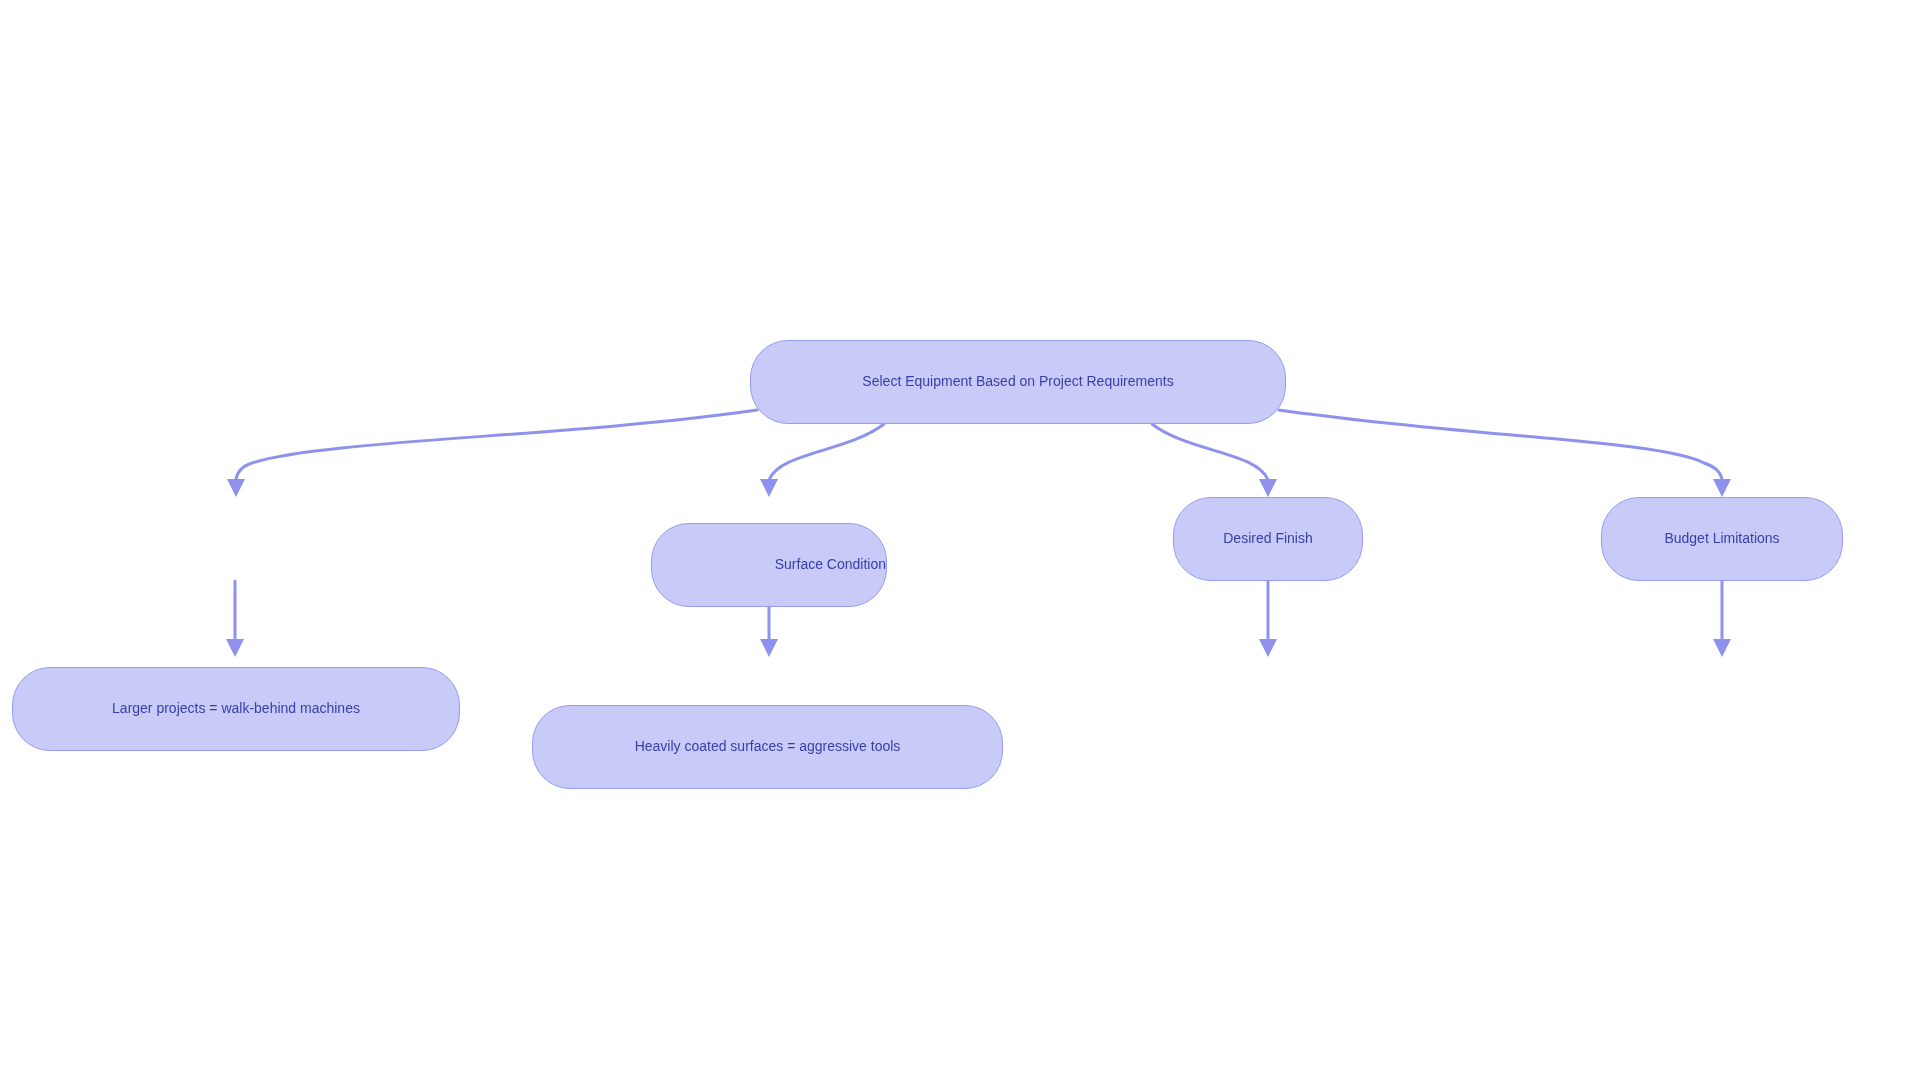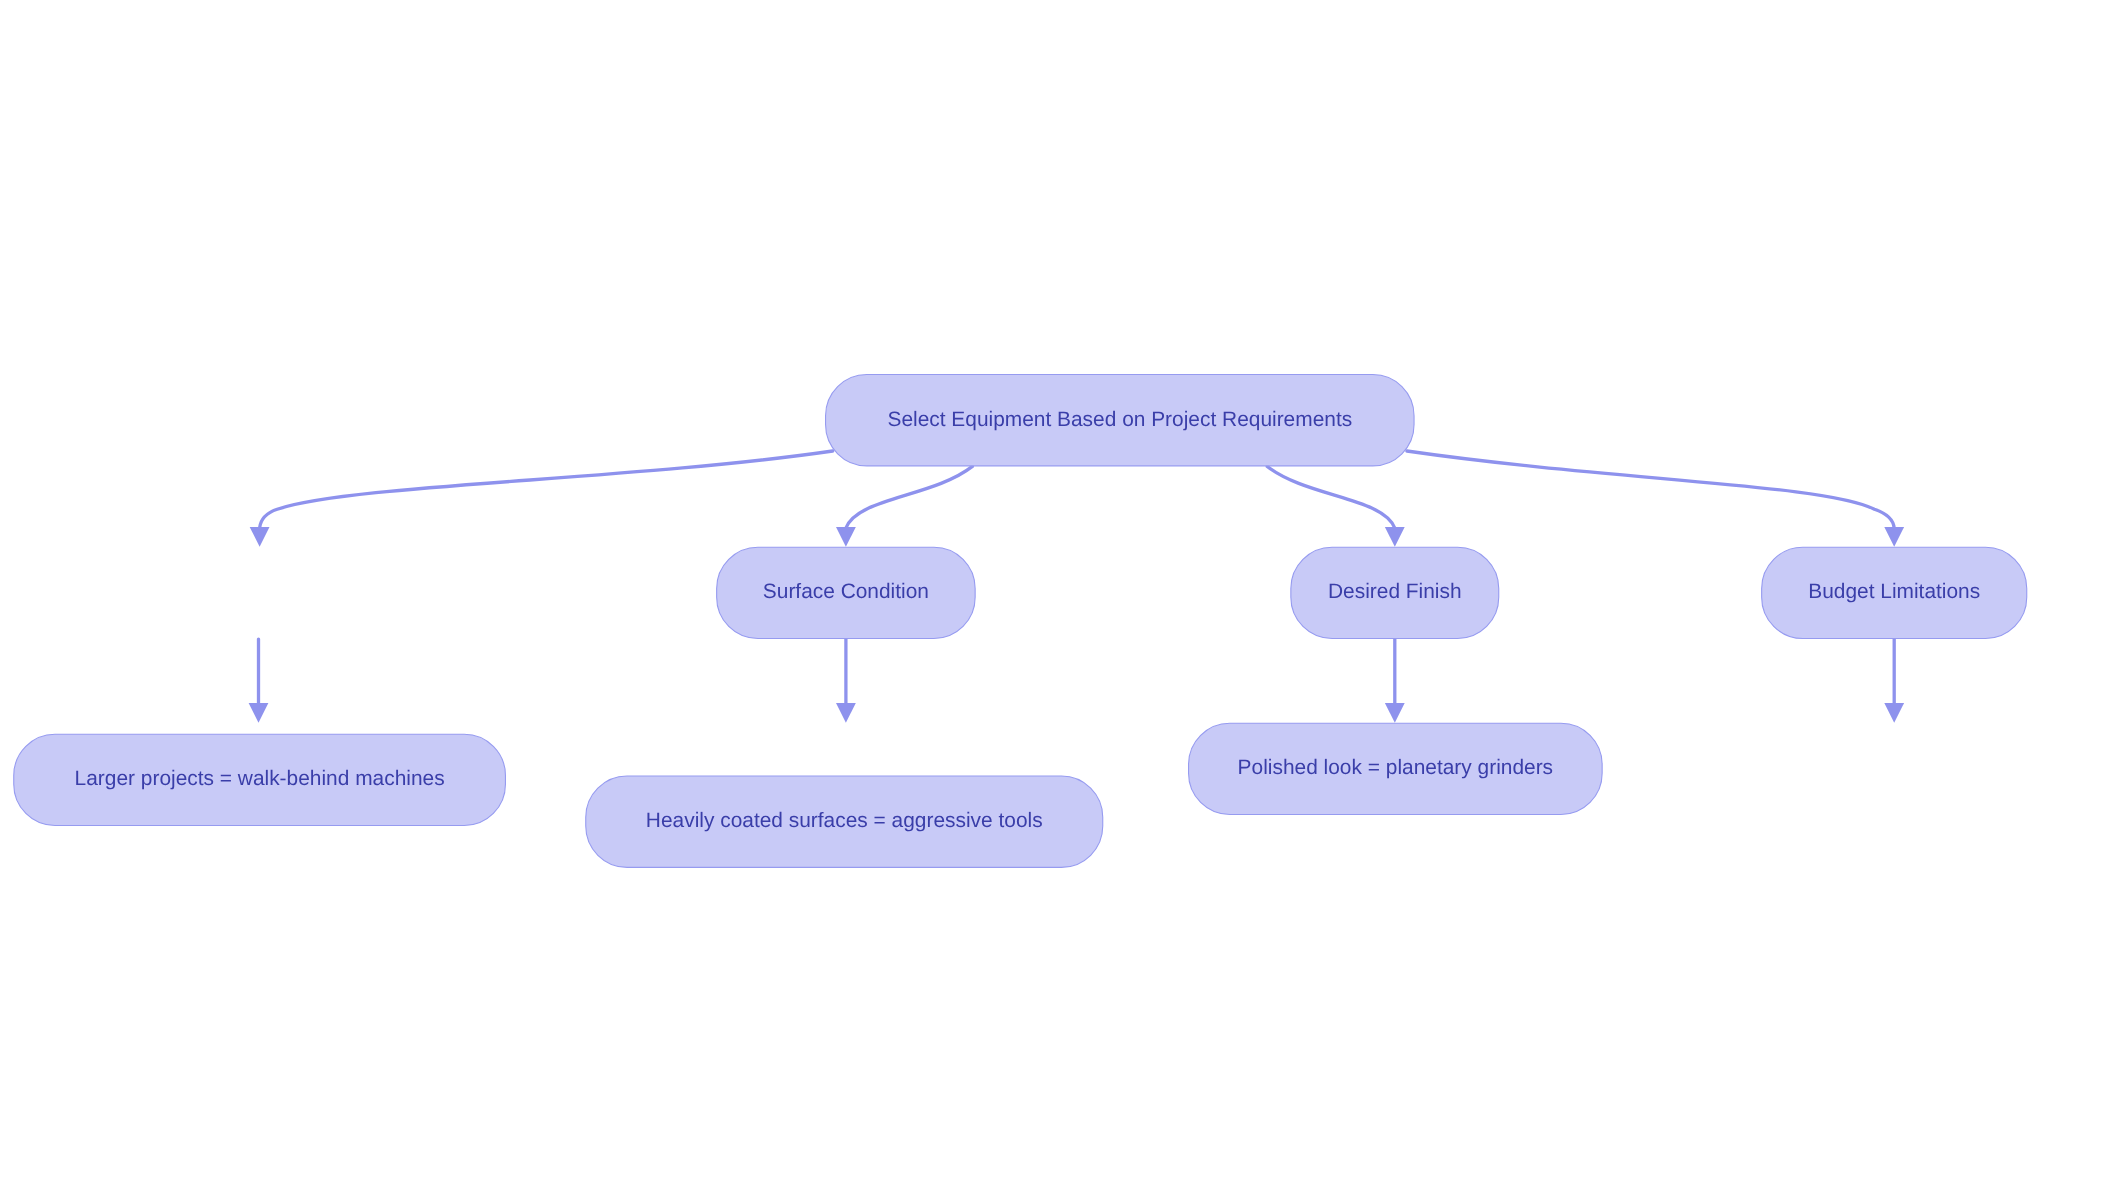--- a/index.html
+++ b/index.html
@@ -32,30 +32,30 @@
     fill: var(--connector, #8e92ed);
     stroke: none;
   }
   .node {
     position: absolute;
     box-sizing: border-box;
     background: var(--node-fill, #c8caf7);
     border: 1.5px solid var(--node-border, #969bf0);
     border-radius: 38px;
     color: var(--node-text, #3a3ea9);
-    font-size: 19px;
+    font-size: 14px;
     line-height: 81px;
     height: 84px;
     text-align: center;
     white-space: nowrap;
   }
   
   .n-root    { left: 750px;  top: 340px; width: 536px; }
   .n-b1      { left: 150px;  top: 497px; width: 170px; }
-  .n-b2      { left: 651px;  top: 497px; width: 236px; }
+  .n-b2      { left: 651px;  top: 523px; width: 236px; text-align: right; }
   .n-b3      { left: 1173px; top: 497px; width: 190px; }
   .n-b4      { left: 1601px; top: 497px; width: 242px; }
   .n-l1      { left: 12px;   top: 657px; width: 448px; margin-top: 10px; }
   .n-l2      { left: 532px;  top: 657px; width: 471px; margin-top: 48px; }
   .n-l3      { left: 1080px; top: 657px; width: 377px; }
   .n-l4      { left: 1535px; top: 657px; width: 375px; }
 </style>
 </head>
 <body style="background: rgb(255, 255, 255);">
 
@@ -89,15 +89,14 @@
   </svg>
 
   <div class="node n-root">Select Equipment Based on Project Requirements</div>
 
   <div class="node n-b2">Surface Condition</div>
   <div class="node n-b4">Budget Limitations</div>
   <div class="node n-b3">Desired Finish</div>
 
   <div class="node n-l1">Larger projects = walk-behind machines</div>
   <div class="node n-l2">Heavily coated surfaces = aggressive tools</div>
-  <div class="node n-l3">Polished look = planetary grinders</div>
 
 </div>
 
 </body></html>

